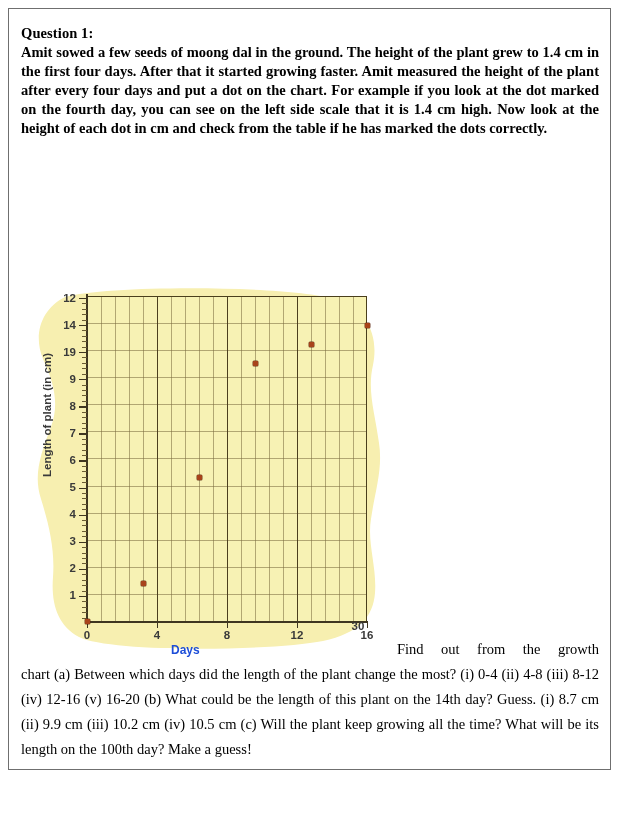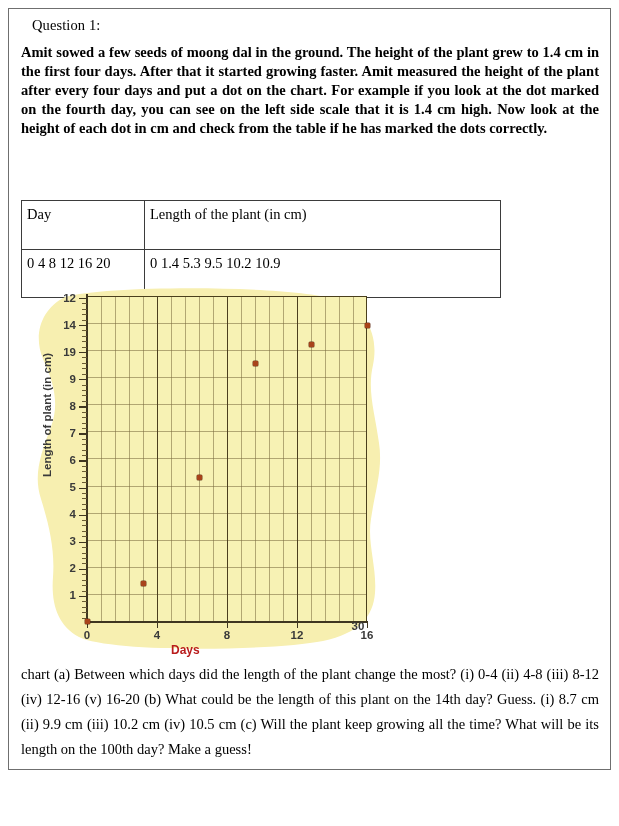--- a/index.html
+++ b/index.html
@@ -52,25 +52,24 @@
     left: 12px;
     top: 13px;
     font-weight: bold;
     font-size: 14px;
     font-family: "Liberation Serif", serif;
   }
 
   .q-title {
     position: absolute;
     left: 12px;
-    top: 8px;
-    font-weight: normal;
+    top: 16px;
+    font-weight: bold;
     font-size: 14.5px;
     letter-spacing: 0.1px;
-    margin-left: 11px;
   }
 
   .q-body {
     position: absolute;
     left: 12px;
     top: 34px;
     width: 578px;
     font-weight: bold;
     font-size: 14.5px;
     line-height: 19px;
@@ -219,21 +218,21 @@
     text-align: center;
     white-space: nowrap;
   }
   .axis-title-x {
     position: absolute;
     left: 148px;
     top: 362px;
     font-family: "Liberation Sans", sans-serif;
     font-size: 12px;
     font-weight: bold;
-    color: #b91c1c;
+    color: #1d4ed8;
   }
 
   .dot {
     position: absolute;
     width: 5px;
     height: 5px;
     background: #a8431a;
     border-radius: 1px;
     box-shadow: 0 0 0 0.5px rgba(90,35,12,.85);
   }
@@ -264,32 +263,20 @@
 <body>
 
 <div class="page">
 
   <div class="qbox">
 
     <div class="q-title">Question 1:</div>
 
     <div class="q-body">Amit sowed a few seeds of moong dal in the ground. The height of the plant grew to 1.4 cm in the first four days. After that it started growing faster. Amit measured the height of the plant after every four days and put a dot on the chart. For example if you look at the dot marked on the fourth day, you can see on the left side scale that it is 1.4 cm high. Now look at the height of each dot in cm and check from the table if he has marked the dots correctly.</div>
 
-    <table class="data-table">
-      <tbody>
-          <tr>
-        <td class="c1">Day</td>
-        <td class="c2">Length of the plant (in cm)</td>
-      </tr>
-      <tr class="r2">
-        <td class="c1">0 4 8 12 16 20</td>
-        <td class="c2">0 1.4 5.3 9.5 10.2 10.9</td>
-      </tr>
-    </tbody>
-      </table>
 
     <div class="chart-wrap">
 
       <svg class="blob" viewBox="0 0 380 372" preserveAspectRatio="none">
         <path d="M 42,16
                  C 18,28 10,54 20,78
                  C 32,104 36,124 28,146
                  C 18,172 10,194 18,218
                  C 26,244 32,268 30,296
                  C 28,322 34,344 56,356
@@ -402,20 +389,21 @@
       <div class="axis-title-x">Days</div>
 
       <div class="dot" style="left:61.5px;  top:337.5px"></div>
       <div class="dot" style="left:117.5px; top:299.6px"></div>
       <div class="dot" style="left:173.5px; top:193.9px"></div>
       <div class="dot" style="left:229.5px; top:80.2px"></div>
       <div class="dot" style="left:285.5px; top:61.2px"></div>
       <div class="dot" style="left:341.5px; top:42.2px"></div>
     </div>
 
+    <div class="q-tail-first">Find out from the growth</div>
     <div class="q-tail">chart (a) Between which days did the length of the plant change the most? (i) 0-4 (ii) 4-8 (iii) 8-12 (iv) 12-16 (v) 16-20 (b) What could be the length of this plant on the 14th day? Guess. (i) 8.7 cm (ii) 9.9 cm (iii) 10.2 cm (iv) 10.5 cm (c) Will the plant keep growing all the time? What will be its length on the 100th day? Make a guess!</div>
 
   </div>
 
 
 </div>
 
 <div style="position:absolute; left:346px; top:620px; width:24px; text-align:center;
             font-family:'Liberation Sans', sans-serif; font-size:11.5px; font-weight:bold; color:#3a3a3a;">30</div>
 

